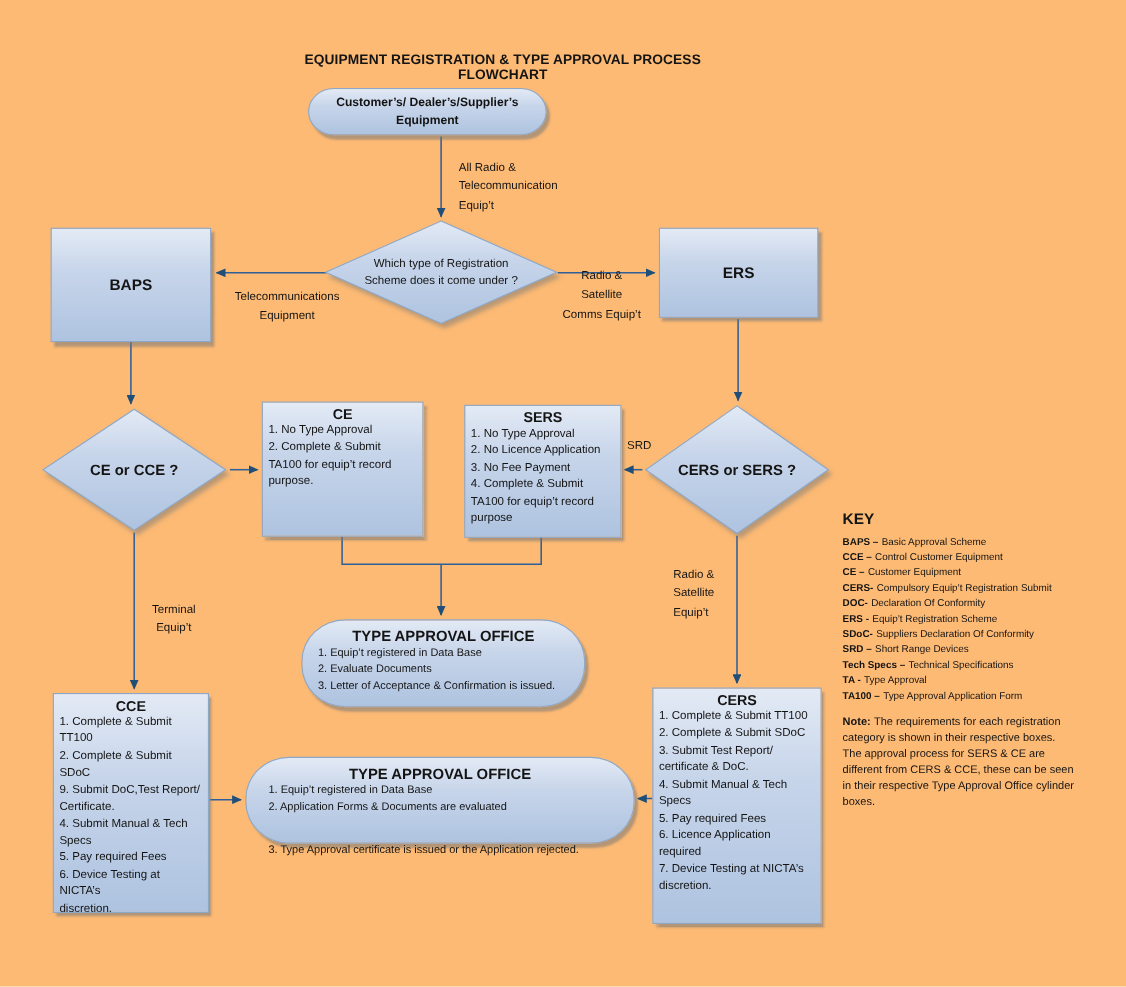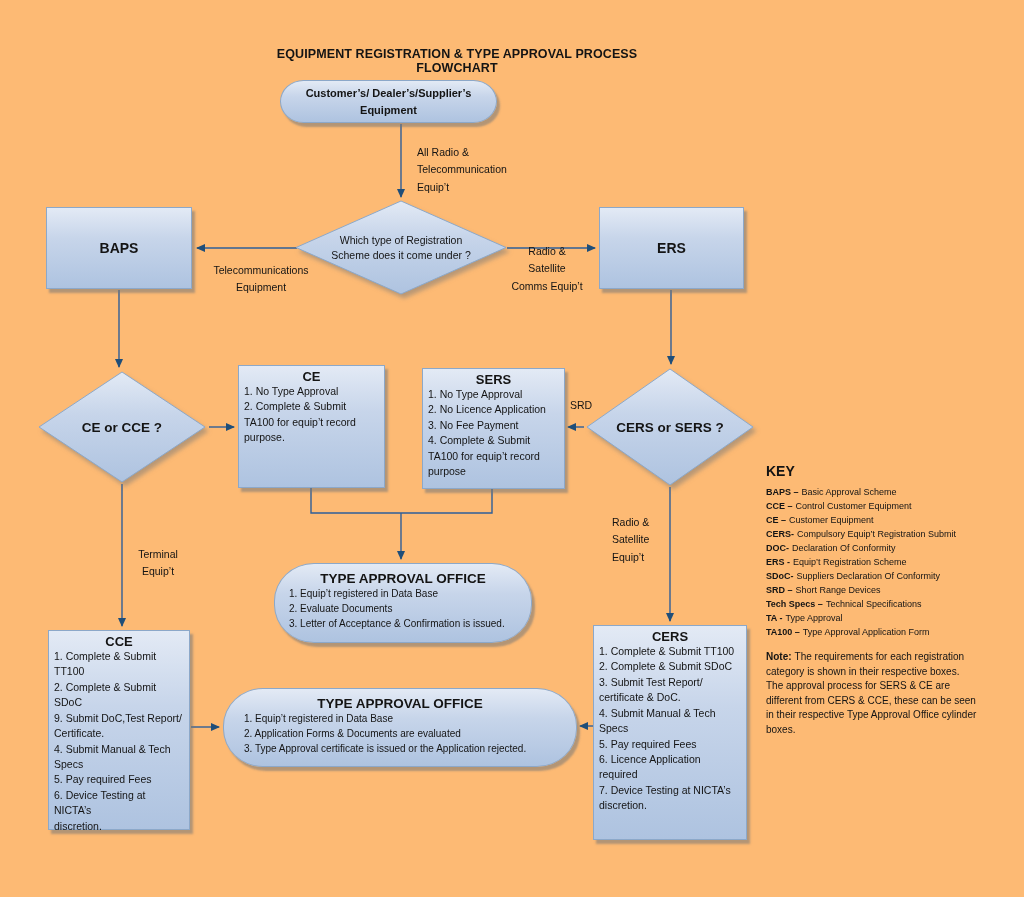--- a/index.html
+++ b/index.html
@@ -79,21 +79,21 @@
   </div>
 
   <div class="abs" style="left:294px; top:200px; width:214px; height:95px;">
     <svg class="diamond-svg diamond-shadow" width="214" height="95">
       <polygon points="107,1 212,47.5 107,94 2,47.5" fill="url(#diagrad)" stroke="#8ca8c9" stroke-width="1"></polygon>
     </svg>
     <div class="dlabel dlabel-q" style="padding:0 22px;">Which type of Registration
 Scheme does it come under ?</div>
   </div>
 
-  <div class="abs shape center-flex" style="left:46px; top:207px; width:146px; height:82px;">
+  <div class="abs shape center-flex" style="left:46px; top:207px; width:146px; height:104px;">
     <div class="node-label-lg">BAPS</div>
   </div>
 
   <div class="abs shape center-flex" style="left:599px; top:207px; width:145px; height:82px;">
     <div class="node-label-lg">ERS</div>
   </div>
 
   <div class="abs" style="left:37px; top:371px; width:170px; height:112px;">
     <svg class="diamond-svg diamond-shadow" width="170" height="112">
       <polygon points="85,1 168,56 85,111 2,56" fill="url(#diagrad)" stroke="#8ca8c9" stroke-width="1"></polygon>
@@ -159,21 +159,21 @@
     <div class="box-item">6. Licence Application
 required</div>
     <div class="box-item">7. Device Testing at NICTA’s
 discretion.</div>
   </div>
 
   <div class="abs shape pill-lg" style="left:223px; top:688px; width:354px; height:79px;">
     <div class="tao-title">TYPE APPROVAL OFFICE</div>
     <div class="tao-item" style="padding-left:20px;">1. Equip’t registered in Data Base</div>
     <div class="tao-item" style="padding-left:20px;">2.  Application Forms &amp; Documents are evaluated</div>
-    <div class="tao-item" style="padding-left:20px;">3.  Type Approval certificate is issued or the Application rejected.</div>
+    <div class="tao-item" style="padding-left:20px;margin-top:24px;">3.  Type Approval certificate is issued or the Application rejected.</div>
   </div>
 
   <div class="edge-label" style="left:417px; top:144px; width:118px;">All Radio &amp;
 Telecommunication
 Equip’t</div>
   <div class="edge-label center" style="left:200px; top:262px; width:122px;">Telecommunications
 Equipment</div>
   <div class="edge-label center" style="left:504px; top:243px; width:86px;">Radio &amp;
 Satellite
 Comms Equip’t</div>

